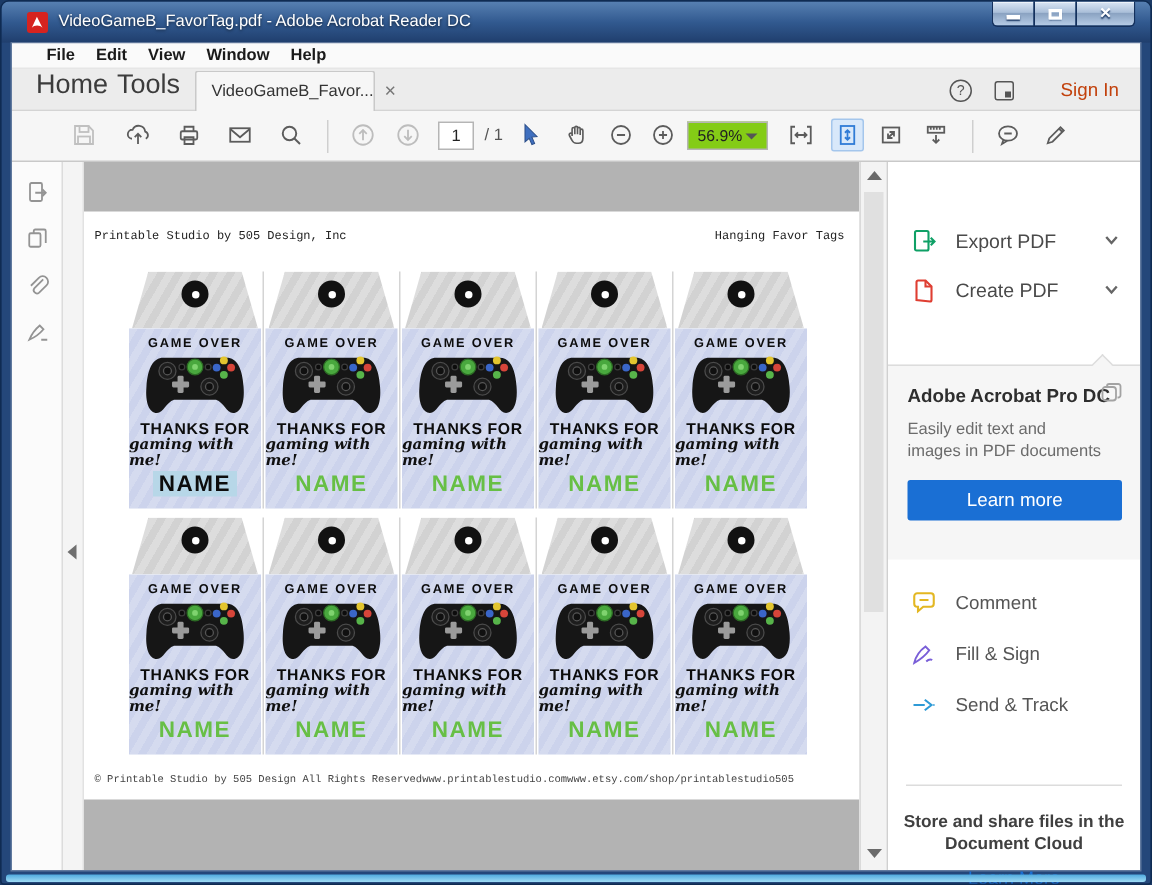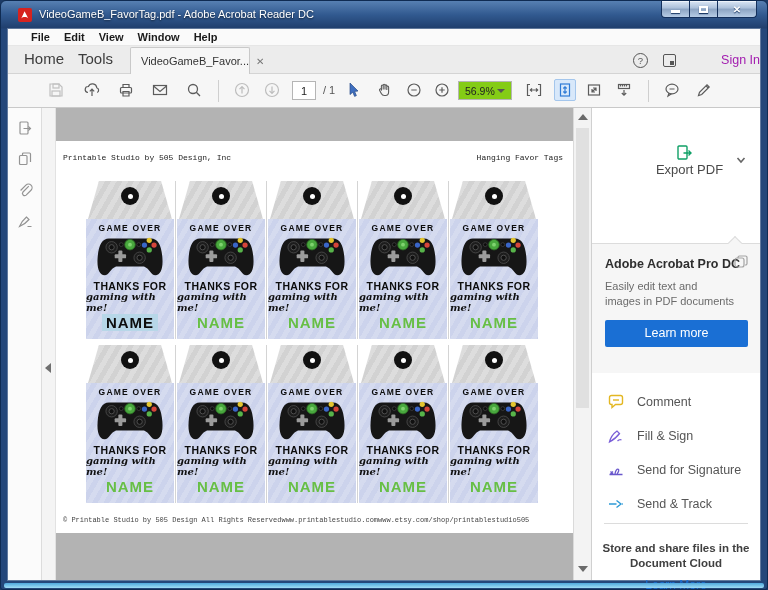--- a/index.html
+++ b/index.html
@@ -29,31 +29,31 @@
 
   .contentframe { position:absolute; top:28px; left:7px; right:7px; bottom:9px; background:#fff;
     box-shadow:0 0 0 1px rgba(255,255,255,.28); display:flex; flex-direction:column; }
 
   
   .menu-bar { height:17px; background:#fafafa; border-bottom:1px solid #e6e6e6; display:flex; align-items:center; padding-left:16px;font-weight:bold; }
   .menu-item { font-size:11px; color:#1a1a1a; padding:0 7px; }
 
   
   .tab-bar { height:27px; background:#ececec; position:relative; flex:none; }
-  .tab-text { position:absolute; bottom:6px; font-size:15px; color:#3c3c3c; }
+  .tab-text { position:absolute; bottom:6px; font-size:18px; color:#3c3c3c; }
   .tab-home { left:16px; }  .tab-tools { left:70px; }
   .doc-tab { position:absolute; left:122px; bottom:-1px; height:27px; width:120px; background:#f6f6f6;
     border:1px solid #c9c9c9; border-bottom:none; border-radius:2px 2px 0 0; display:flex; align-items:center; padding-left:10px; z-index:3; }
   .doc-tab-label { font-size:11px; color:#333; white-space:nowrap; }
   .doc-tab-close { margin-left:7px; font-size:10px; color:#777; }
   .help-circle { position:absolute; right:112px; bottom:5px; width:15px; height:15px; border:1.3px solid #555;
     border-radius:50%; font-size:9.5px; color:#555; display:flex; align-items:center; justify-content:center; }
   .notif-box { position:absolute; right:84px; bottom:6px; width:13px; height:13px; border:1.3px solid #555; border-radius:2px; }
   .notif-box::after { content:''; position:absolute; right:1px; bottom:1px; width:4px; height:4px; background:#555; }
-  .sign-in { position:absolute; right:0; bottom:6px; font-size:12.5px; color:#a21caf; }
+  .sign-in { position:absolute; right:14px; bottom:6px; font-size:12.5px; color:#c2410c; }
 
   
   .toolbar { height:35px; background:#f6f6f6; border-top:1px solid #d4d4d4; border-bottom:1px solid #c9c9c9; position:relative; flex:none; }
   .ti { position:absolute; top:8px; width:16px; height:16px; }
   .tsep { position:absolute; top:6px; height:22px; border-left:1px solid #cfcfcf; }
   .page-box { position:absolute; left:284px; top:7px; width:24px; height:19px; border:1px solid #b5b5b5; background:#fff;
     font-size:11px; text-align:center; color:#222; font-family:"Liberation Sans",sans-serif; }
   .page-total { position:absolute; left:315px; top:10px; font-size:11px; color:#555; }
   .zoom-box { position:absolute; left:450px; top:7px; width:54px; height:19px; border:1px solid #b5b5b5; background:#84cc16;
     display:flex; align-items:center; padding:0 6px; }
@@ -94,21 +94,21 @@
   .tag-name.hl { color:#0d0d0d; background:var(--highlight-blue,#b7d7e8); padding:0 4px; }
 
   .scrollbar { width:18px; background:#f3f3f3; border-left:1px solid #dadada; position:relative; }
   .sb-up { position:absolute; top:6px; left:4px; width:0; height:0; border-left:5px solid transparent; border-right:5px solid transparent; border-bottom:6px solid #6a6a6a; }
   .sb-down { position:absolute; bottom:8px; left:4px; width:0; height:0; border-left:5px solid transparent; border-right:5px solid transparent; border-top:6px solid #6a6a6a; }
   .sb-thumb { position:absolute; top:20px; left:2px; width:13px; height:280px; background:#e0e0e0; }
 
   
   .sidebar { width:169px; background:#fff; border-left:1px solid #d0d0d0; position:relative; font-size:13px; }
   .tools-list { padding-top:36px; }
-  .tool-row { height:33px; display:flex; align-items:center; padding-left:15px; position:relative;flex-direction:column; }
+  .tool-row { height:33px; display:flex; align-items:center; padding-left:15px; position:relative; }
   .tool-label { margin-left:12px; color:#4a4a4a; }
   .row-chevron { position:absolute; right:13px; top:10px; }
   .promo { position:absolute; top:135px; left:0; right:0; height:130px; background:#f6f6f6; border-top:1px solid #dcdcdc; padding:13px 13px 0; }
   .promo-notch { position:absolute; top:-6px; right:20px; width:10px; height:10px; background:#f6f6f6;
     border-left:1px solid #dcdcdc; border-top:1px solid #dcdcdc; transform:rotate(45deg); }
   .promo-title { font-size:12.5px; font-weight:bold; color:#2e2e2e; }
   .promo-badge { position:absolute; right:11px; top:10px; }
   .promo-desc { margin-top:8px; font-size:11px; color:#6b6b6b; line-height:1.35; width:130px; }
   .learn-btn { margin-top:11px; width:143px; height:27px; background:var(--accent,#1a6fd4); color:#fff; font-size:12.5px;
     border:none; border-radius:2px; display:flex; align-items:center; justify-content:center; }
@@ -580,20 +580,30 @@
           <div class="tool-row">
             <svg class="c-export" width="18" height="18" viewBox="0 0 18 18" fill="none" stroke="currentColor" stroke-width="1.4">
                 <rect x="3" y="2" width="9" height="13" rx="1"></rect>
                 <path d="M8.5,9 H16 M13.5,6.5 16,9 13.5,11.5"></path>
               </svg>
             <span class="tool-label">Export PDF</span>
             <svg class="row-chevron" width="12" height="12" viewBox="0 0 12 12" fill="none" stroke="#666" stroke-width="1.6">
                 <path d="M2.5,4 6,8 9.5,4"></path>
               </svg>
           </div>
+          <div class="tool-row">
+            <svg class="c-create" width="18" height="18" viewBox="0 0 18 18" fill="none" stroke="currentColor" stroke-width="1.4">
+                <path d="M4,15 V3 a1,1 0 0 1 1,-1 h5 l4,4 v9 a1,1 0 0 1 -1,1 Z"></path>
+                <path d="M10,2 v4 h4"></path>
+              </svg>
+            <span class="tool-label">Create PDF</span>
+            <svg class="row-chevron" width="12" height="12" viewBox="0 0 12 12" fill="none" stroke="#666" stroke-width="1.6">
+                <path d="M2.5,4 6,8 9.5,4"></path>
+              </svg>
+          </div>
         </div>
 
         <div class="promo">
           <div class="promo-notch"></div>
           <div class="promo-title">Adobe Acrobat Pro DC</div>
           <svg class="promo-badge" width="16" height="16" viewBox="0 0 16 16" fill="none" stroke="#a3a3a3" stroke-width="1.2">
               <rect x="2" y="4" width="9" height="9" rx="2"></rect>
               <path d="M5,4 V3.5 a1.5,1.5 0 0 1 1.5,-1.5 h6 a1.5,1.5 0 0 1 1.5,1.5 v6 a1.5,1.5 0 0 1 -1.5,1.5 H12"></path>
             </svg>
           <div class="promo-desc">Easily edit text and images in PDF documents</div>
@@ -609,26 +619,20 @@
             <span class="action-label">Comment</span>
           </div>
           <div class="action-row">
             <svg class="c-fill" width="18" height="18" viewBox="0 0 18 18" fill="none" stroke="currentColor" stroke-width="1.3">
                 <path d="M2.5,15 c1,-4.5 4,-8.5 7.5,-11 l2.5,2.5 c-2.5,3.5 -6.5,6.5 -10,8.5 Z"></path>
                 <path d="M10.5,14 q2,-2 4,-1"></path>
               </svg>
             <span class="action-label">Fill &amp; Sign</span>
           </div>
           <div class="action-row">
-            <svg class="c-sig" width="18" height="18" viewBox="0 0 18 18" fill="none" stroke="currentColor" stroke-width="1.3">
-                <path d="M2.5,13.5 H15.5 M3.5,10.5 l2.5,2.5 M6,10.5 l-2.5,2.5 M8,13 c.4,-3 2,-5.5 3.3,-4.7 c1.1,.7 .1,3.2 -1.3,4.5"></path>
-              </svg>
-            <span class="action-label">Send for Signature</span>
-          </div>
-          <div class="action-row">
             <svg class="c-track" width="18" height="18" viewBox="0 0 18 18" fill="none" stroke="currentColor" stroke-width="1.4">
                 <path d="M2,9 H9.5 M9.5,5.5 L14,9 9.5,12.5"></path>
                 <path d="M15.2,9 h.8" stroke-dasharray="1.5 1.5"></path>
               </svg>
             <span class="action-label">Send &amp; Track</span>
           </div>
         </div>
 
         <div class="sb-divider"></div>
         <div class="cloud-text">Store and share files in the Document Cloud</div>

